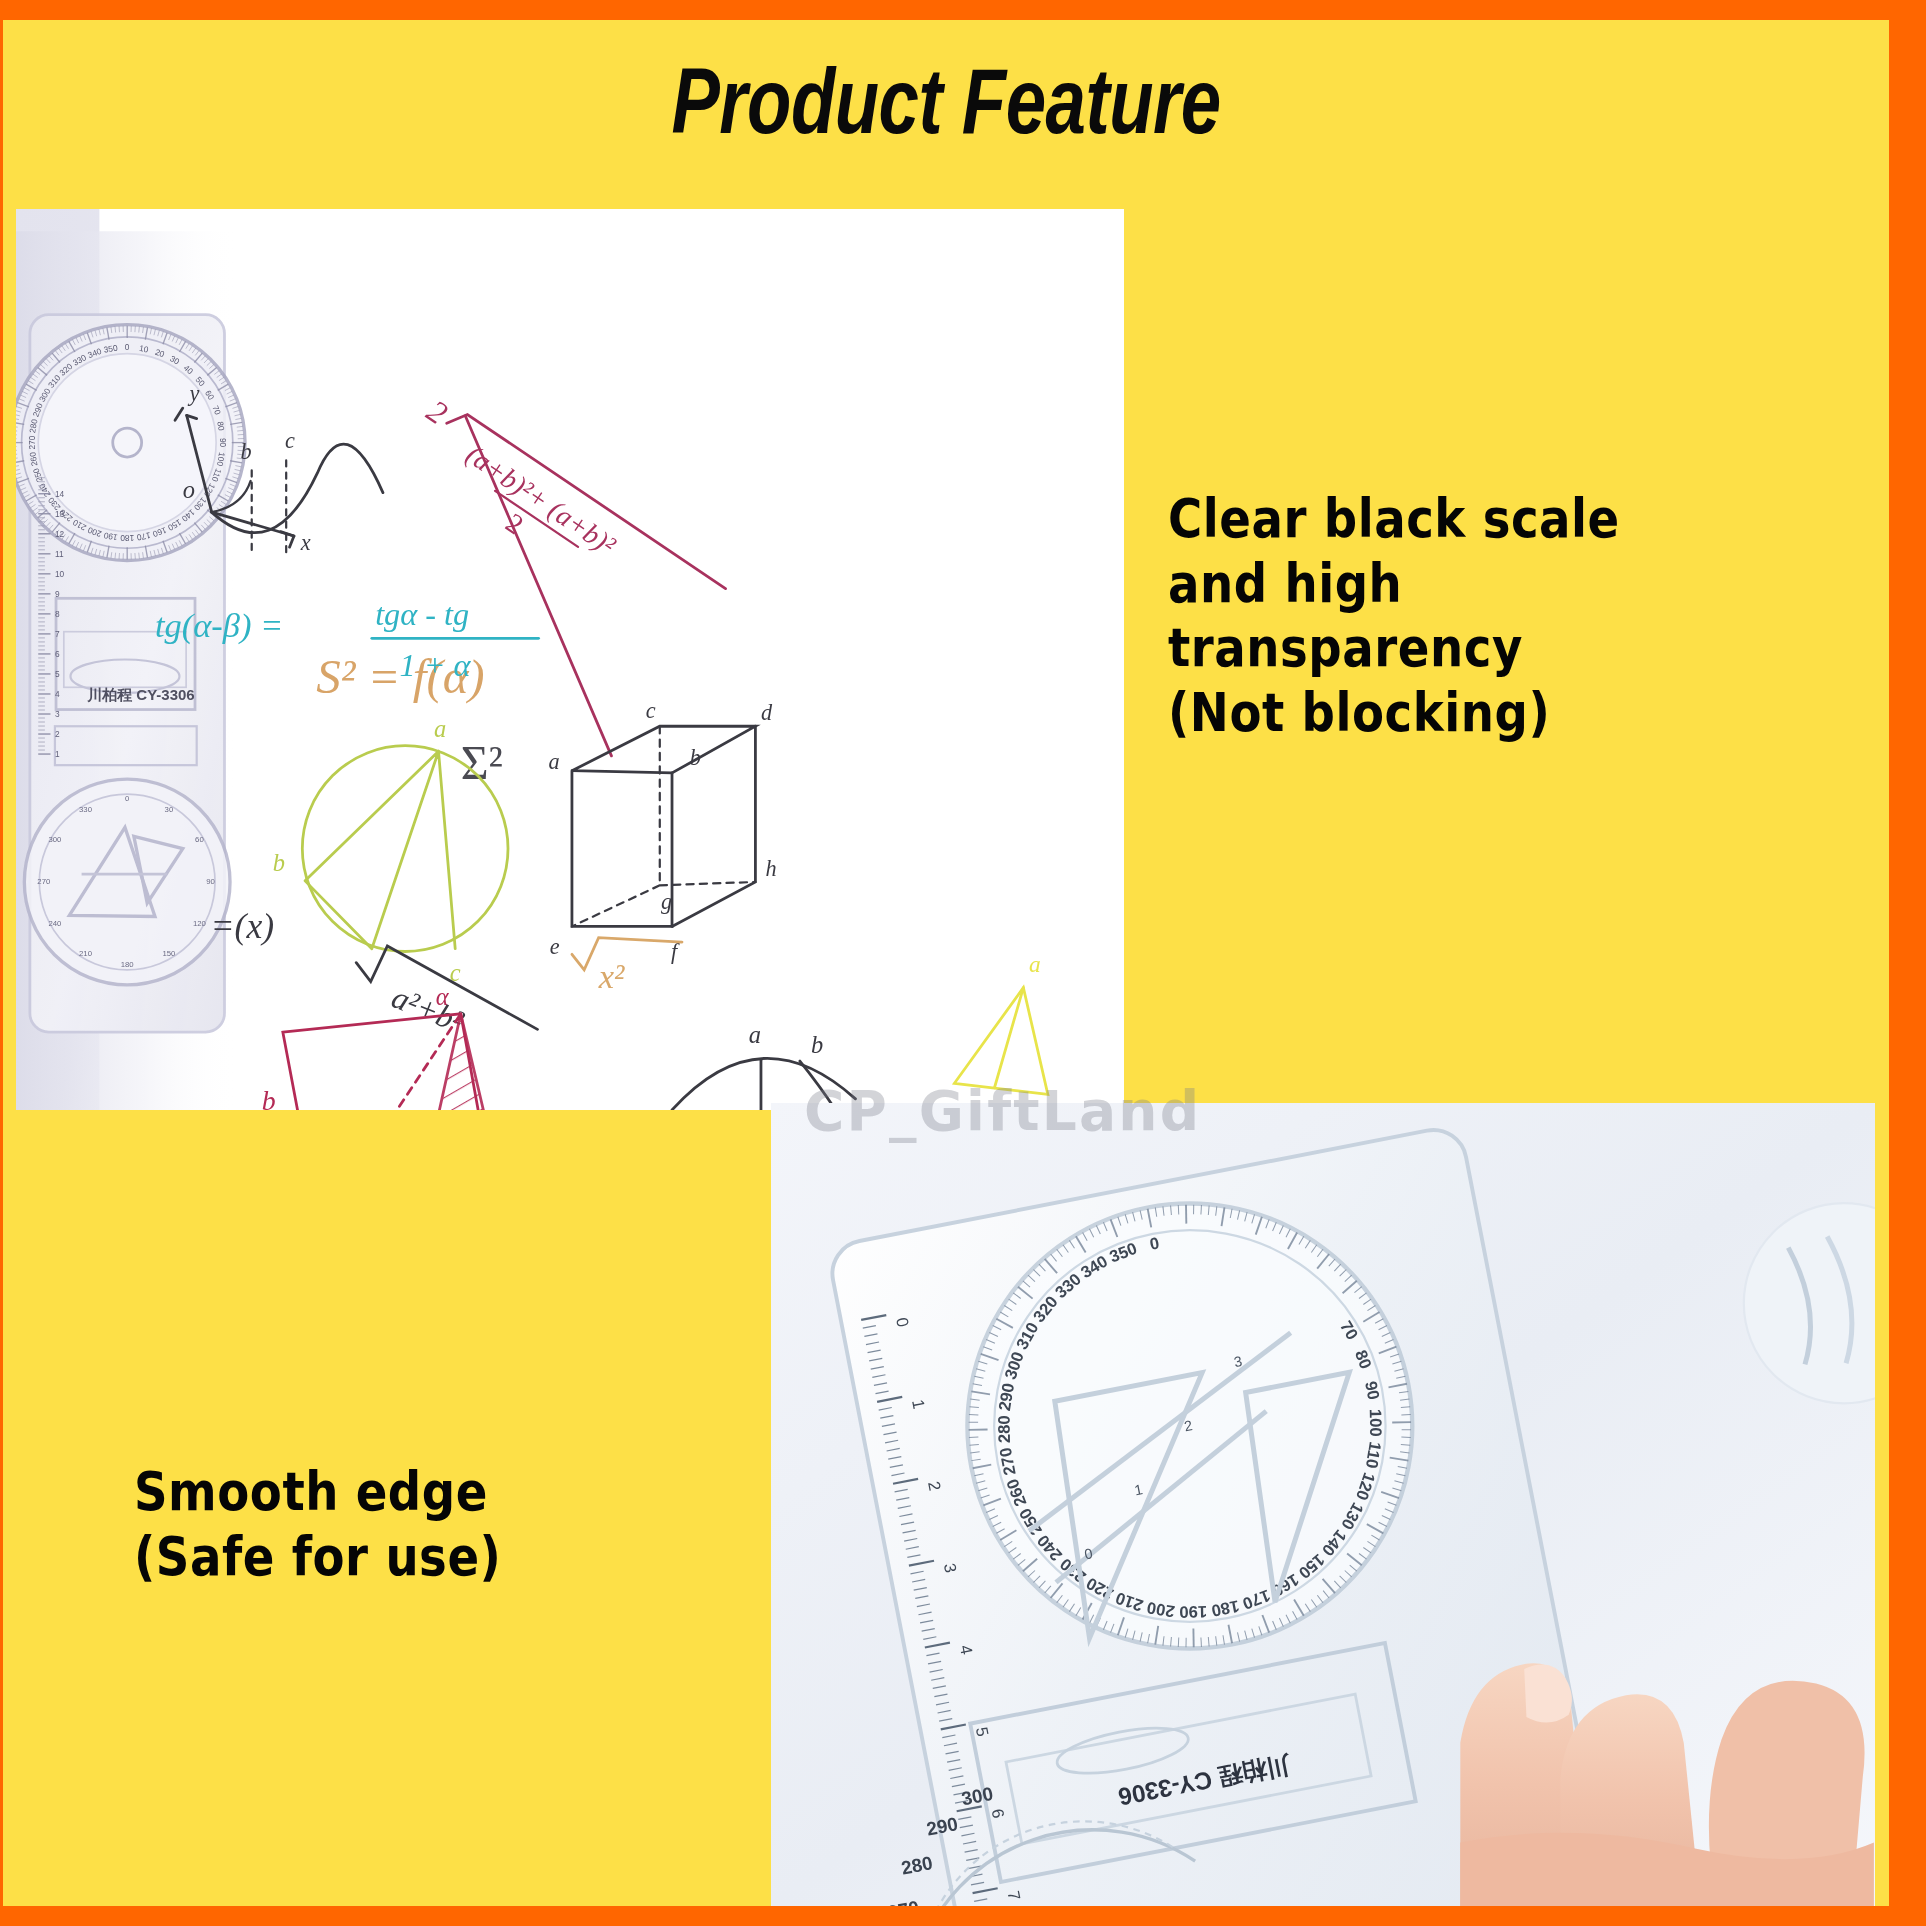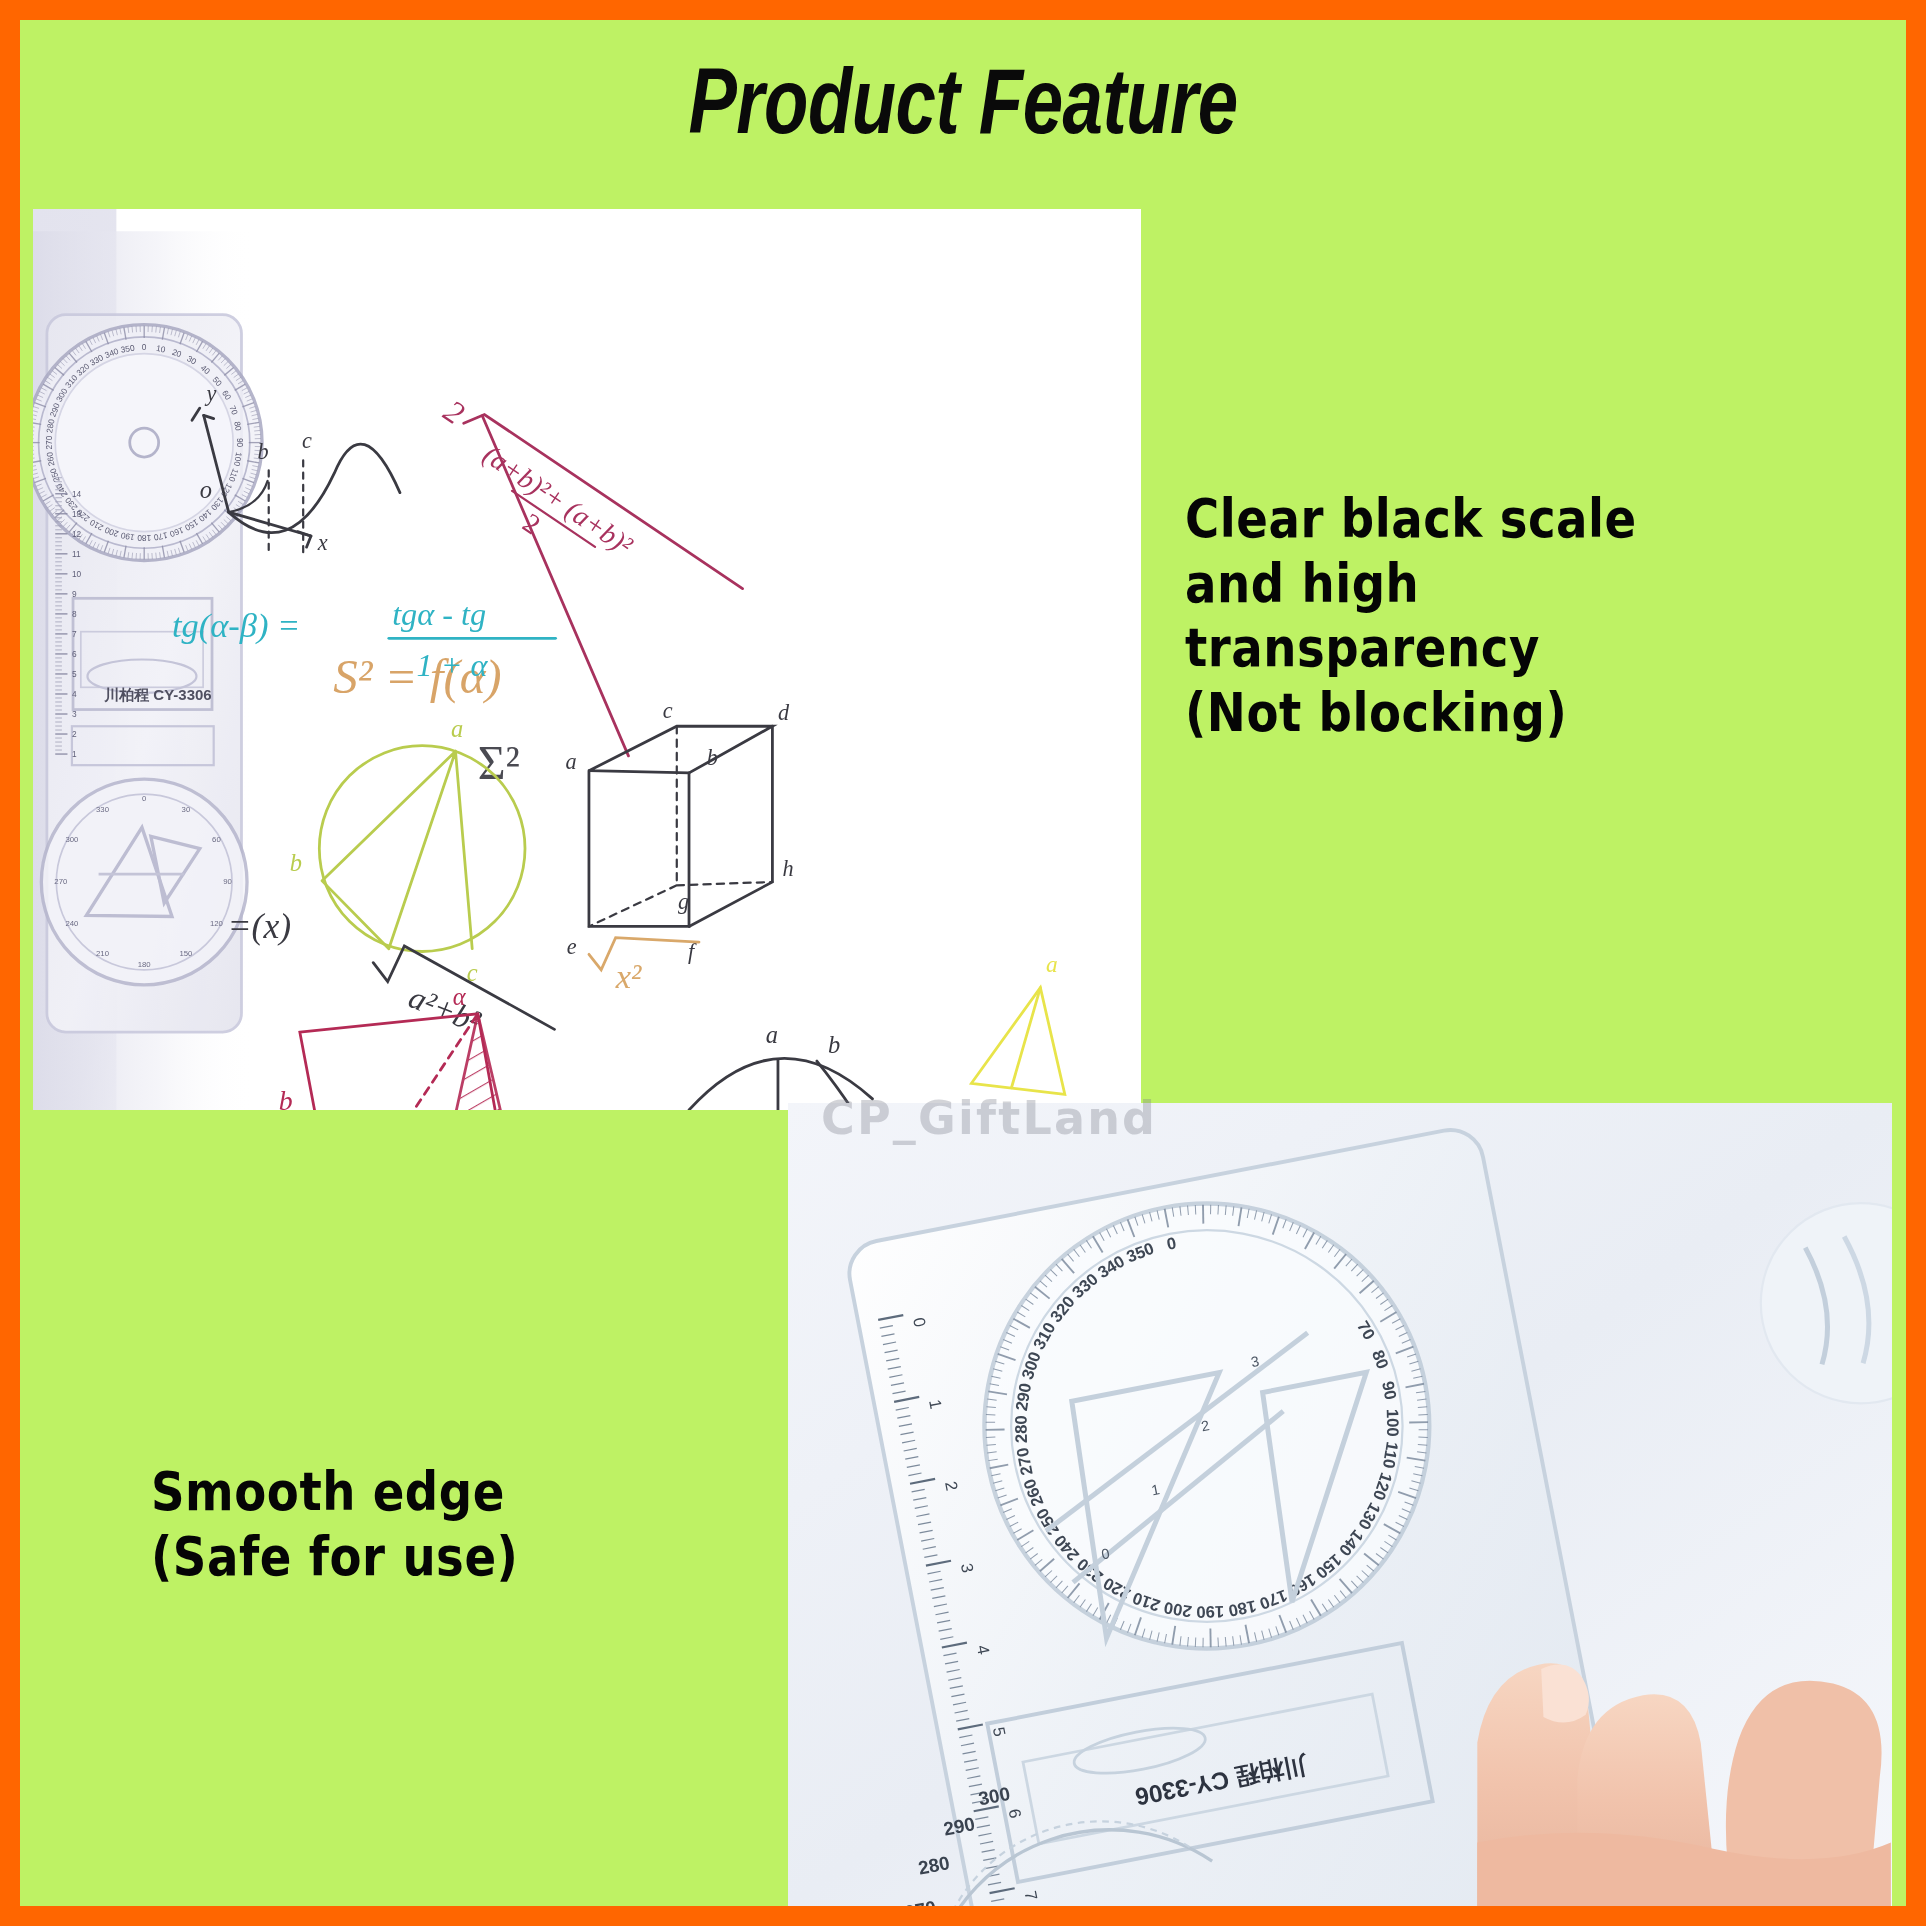--- a/index.html
+++ b/index.html
@@ -3,23 +3,23 @@
 <meta charset="utf-8">
 <style>
   html,body{margin:0;padding:0;}
   body{
     width:1926px;height:1926px;
     background:#ff6600;
     font-family:"Liberation Sans",sans-serif;
     overflow:hidden;
   }
   .frame{
-    position:absolute;left:20px;top:20px;
+    position:absolute;left:3px;top:20px;
     width:1886px;height:1886px;
-    background:#bef264;
+    background:#fde047;
   }
 
   
   .title{
     position:absolute;left:0;top:28px;width:100%;
     text-align:center;
     font-family:"Liberation Sans Narrow","Liberation Sans",sans-serif;
     font-weight:bold;font-style:italic;
     font-size:93px;letter-spacing:-0.6px;
     color:#0a0a0a;
@@ -49,25 +49,24 @@
   #photo-bottom{
     left:768px;top:1083px;width:1104px;height:803px;
     background:linear-gradient(140deg,#eef1f6 0%,#e7ebf2 30%,#f3f5f9 60%,#eef1f6 100%);
   }
   .photo svg{position:absolute;left:0;top:0;width:100%;height:100%;}
 
   
   .watermark{
     position:absolute;left:801px;top:1059px;
     font-family:"DejaVu Sans",sans-serif;
-    font-size:46px;font-weight:bold;letter-spacing:2.2px;
+    font-size:55px;font-weight:bold;letter-spacing:2.2px;
     color:rgba(120,124,136,.33);
     white-space:nowrap;
     pointer-events:none;
-    margin-top:12px;
   }
 </style>
 </head>
 <body>
 
 <div class="frame">
 
   <div class="title">Product Feature</div>
 
   <div class="photo" id="photo-top">

